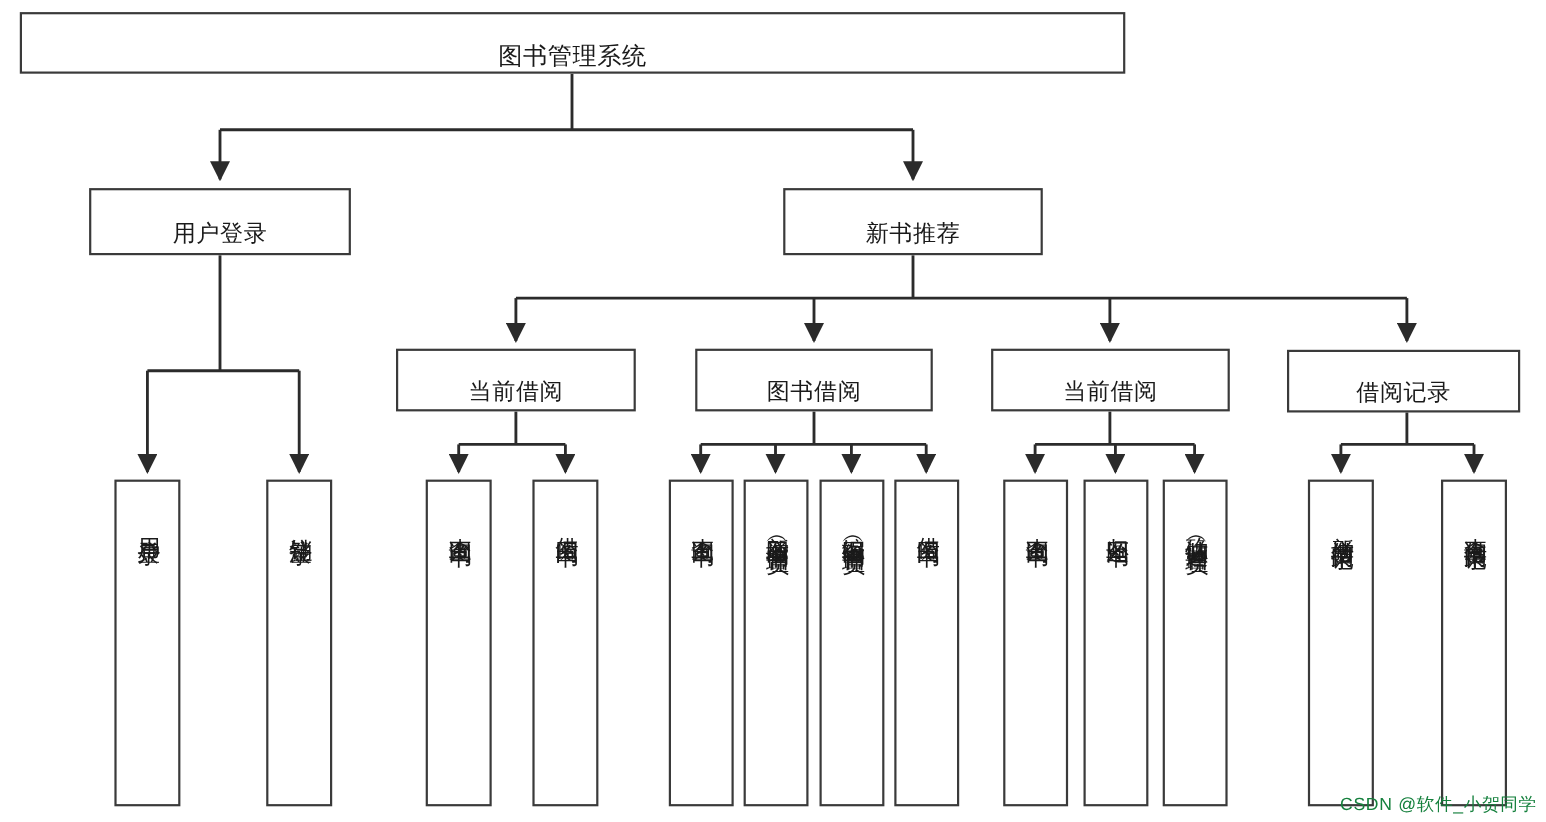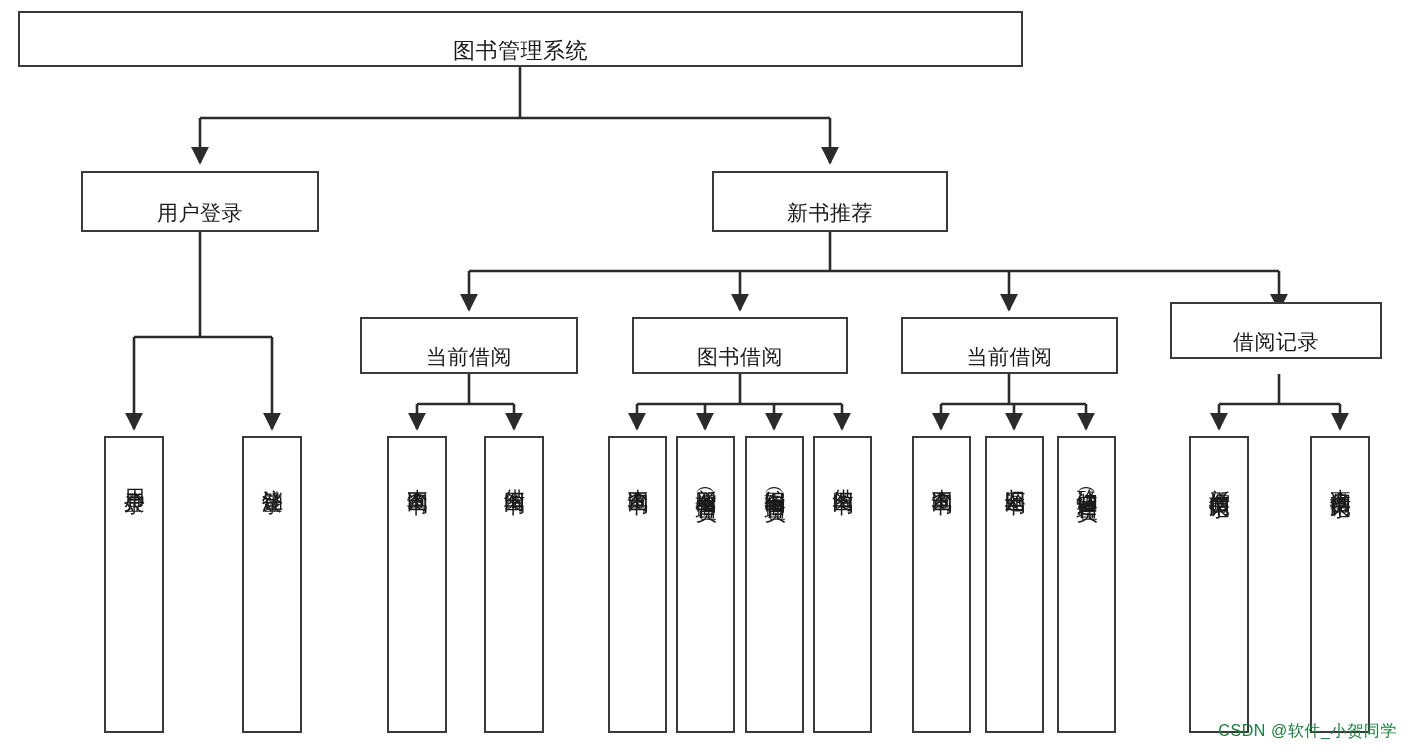--- a/index.html
+++ b/index.html
@@ -139,21 +139,21 @@
 
   <div class="node" style="left:360px; top:317px; width:218px; height:57px;">
     <span class="label">当前借阅</span>
   </div>
   <div class="node" style="left:632px; top:317px; width:216px; height:57px;">
     <span class="label">图书借阅</span>
   </div>
   <div class="node" style="left:901px; top:317px; width:217px; height:57px;">
     <span class="label">当前借阅</span>
   </div>
-  <div class="node" style="left:1170px; top:302px; width:212px; height:57px;">
+  <div class="node" style="left:1170px; top:318px; width:212px; height:57px;">
     <span class="label">借阅记录</span>
   </div>
 
   <div class="node leaf" style="left:104px; top:436px; width:60px; height:297px;">
     <span class="label">用户登录</span>
   </div>
   <div class="node leaf" style="left:242px; top:436px; width:60px; height:297px;">
     <span class="label">注销登录</span>
   </div>
   <div class="node leaf" style="left:387px; top:436px; width:60px; height:297px;">

